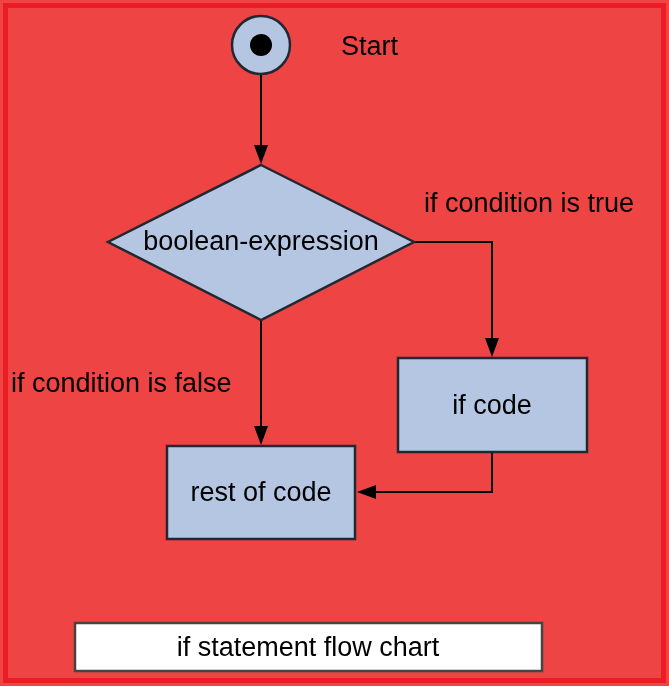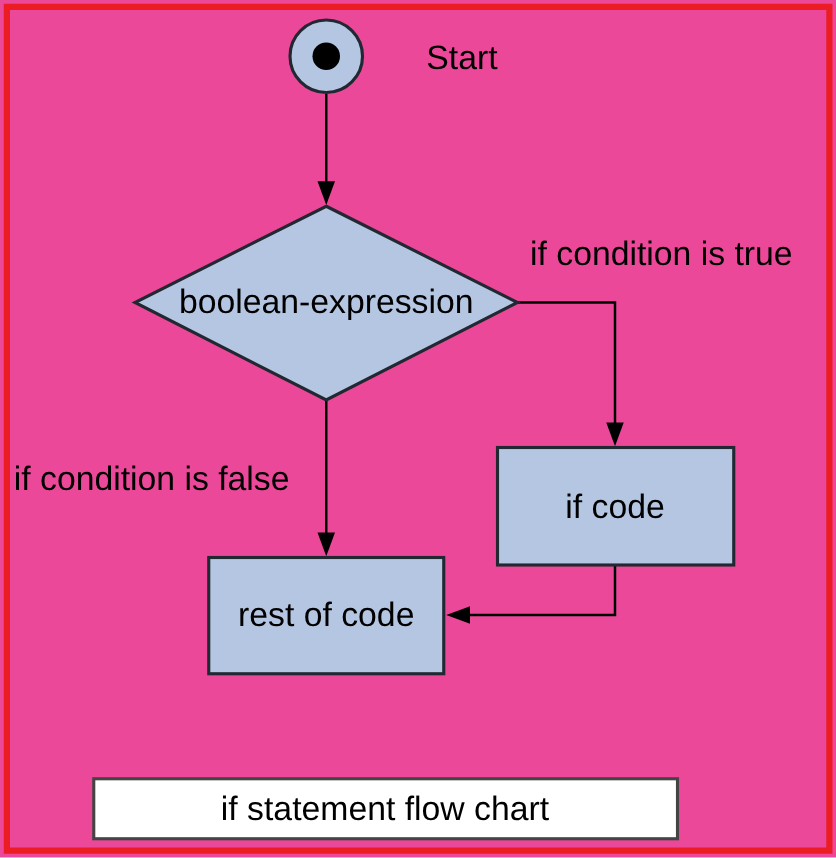--- a/index.html
+++ b/index.html
@@ -8,21 +8,21 @@
     background: #ffffff;
     width: 669px;
     height: 686px;
     overflow: hidden;
     font-family: "Liberation Sans", sans-serif;
   }
   .stage {
     position: relative;
     width: 669px;
     height: 686px;
-    background: #ec4899;
+    background: #ef4444;
   }
   svg { display: block; }
   .shape {
     stroke: #222831;
     stroke-width: 2.5;
   }
   .edge {
     stroke: #000000;
     stroke-width: 2;
     fill: none;

